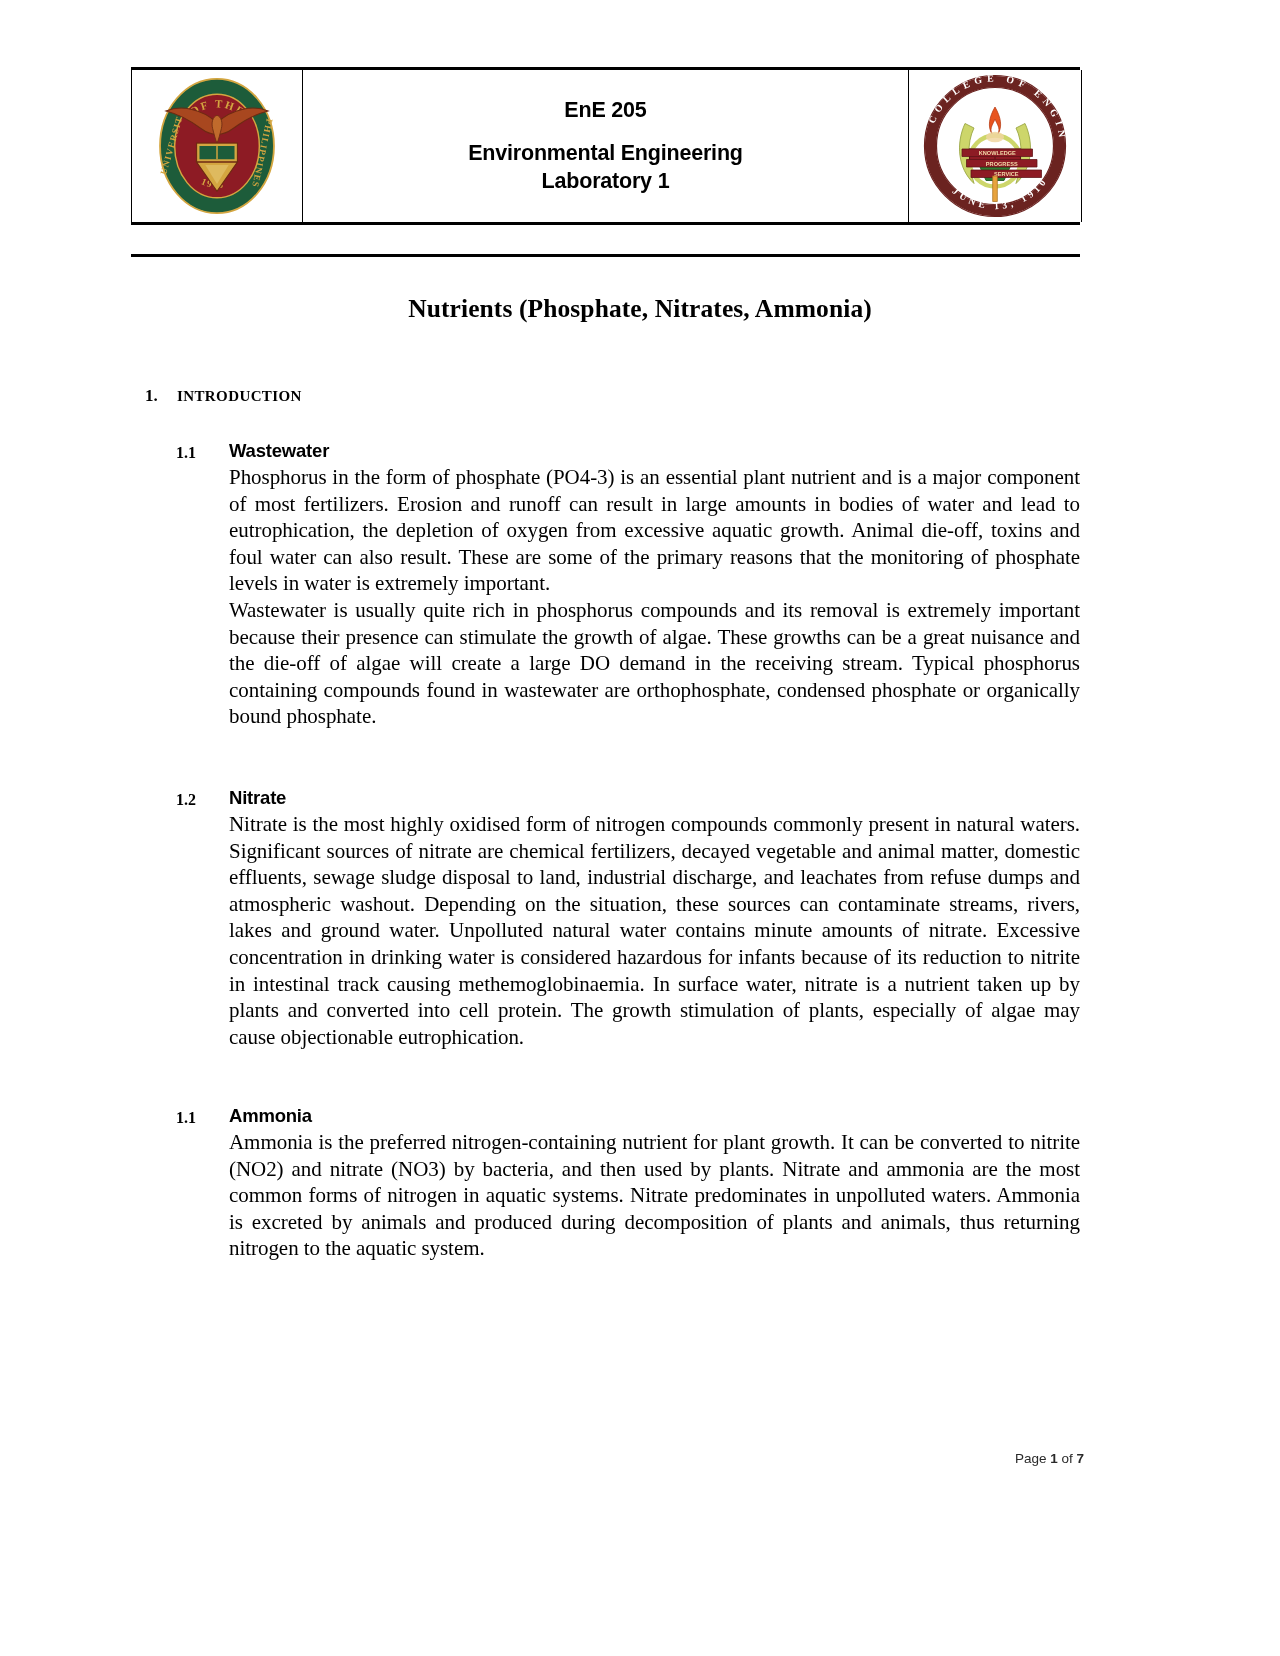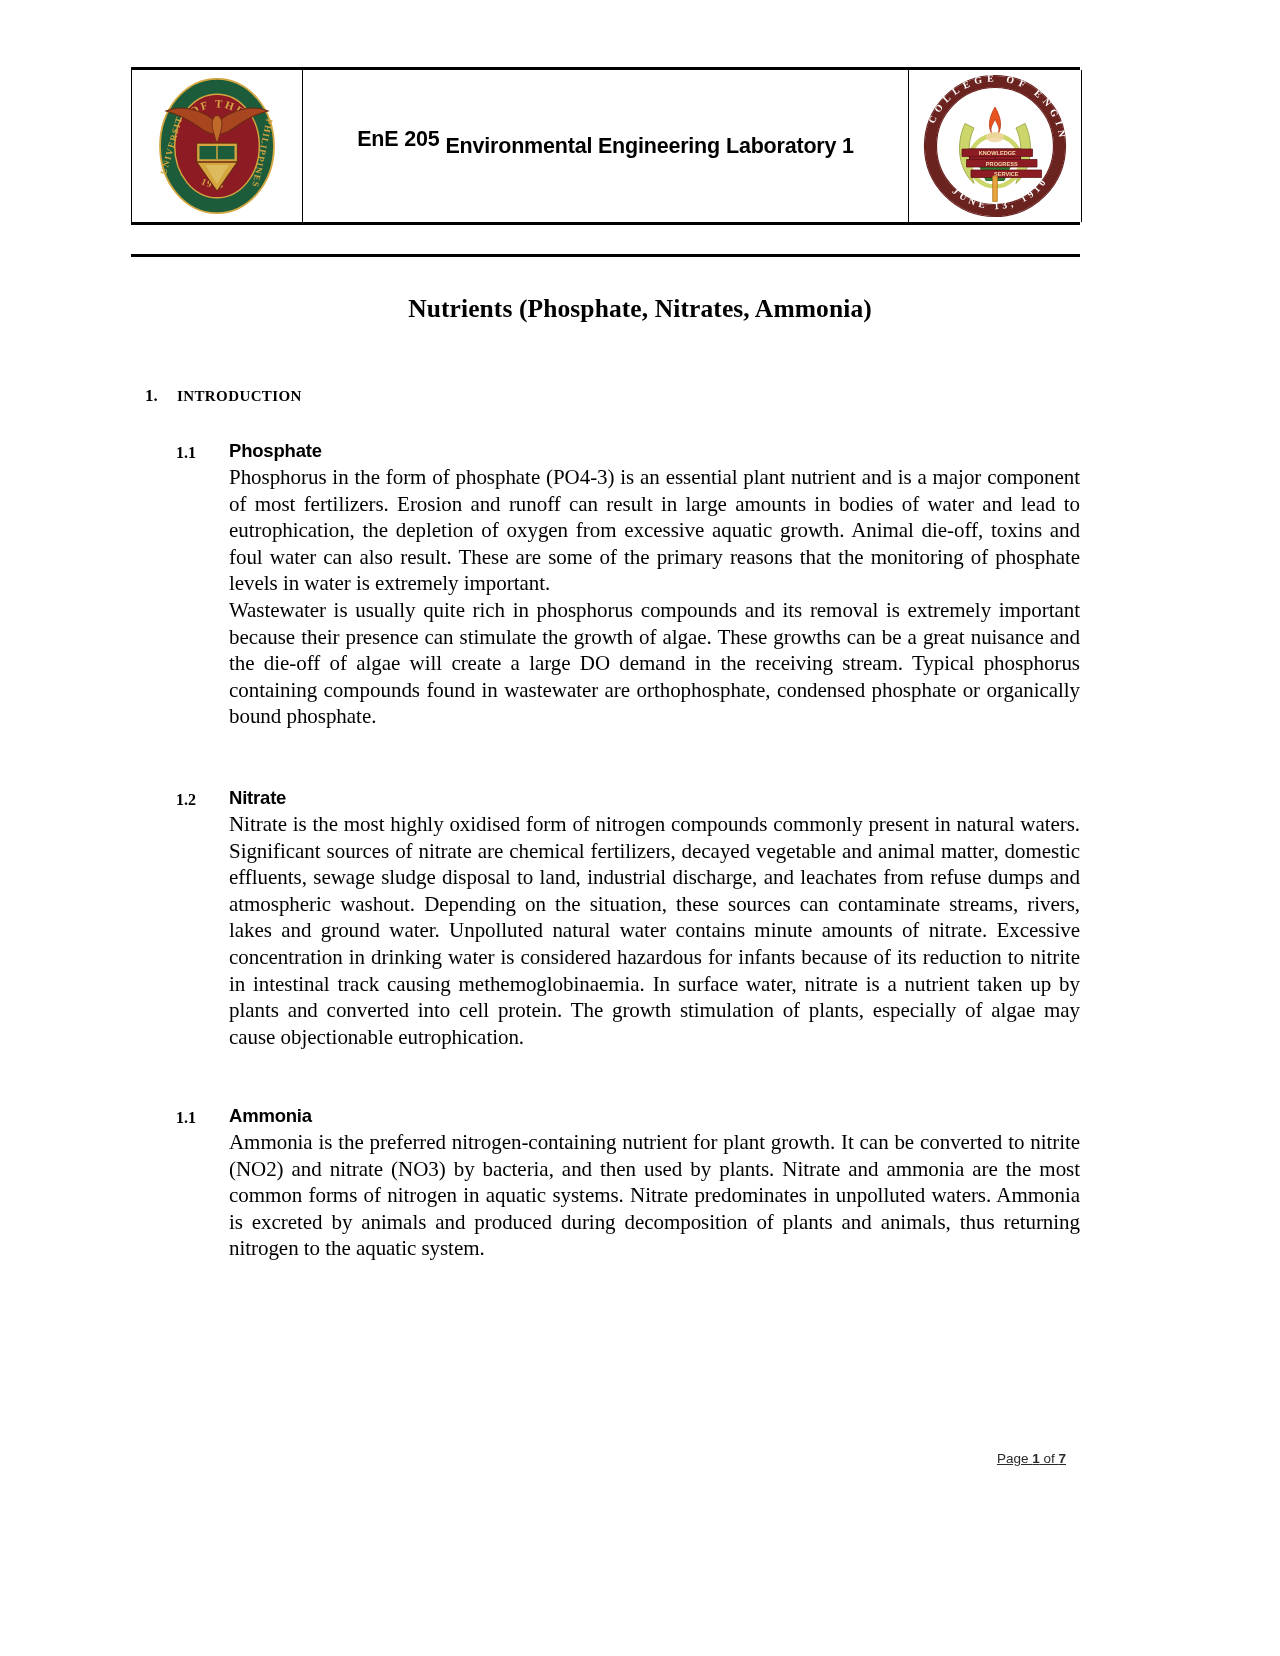--- a/index.html
+++ b/index.html
@@ -38,21 +38,21 @@
     align-items: stretch;
   }
   .header-cell-left {
     width: 170px;
     border-right: 1px solid #000;
     display: flex; align-items: center; justify-content: center;
   }
   .header-cell-mid {
     flex: 1;
     border-right: 1px solid #000;
-    display: flex; flex-direction: row;
+    display: flex; flex-direction: column;
     align-items: center; justify-content: center;
     gap: 6px;
   }
   .header-cell-right {
     width: 172px;
     display: flex; align-items: center; justify-content: center;
   }
   .hdr-line {
     font-family: "Liberation Sans", sans-serif;
     font-weight: bold;
@@ -167,26 +167,25 @@
     line-height: 26.6px;
     text-align: justify;
     text-justify: inter-word;
     margin: 0;
     letter-spacing: -0.05px;
   }
 
   
   .footer {
     position: absolute;
-    right: 214px;
+    right: 196px;
     top: 1451px;
     font-family: "Liberation Sans", sans-serif;
     font-size: 13.5px;
     color: #2a2a2a;
-    text-decoration: underline;
   }
   .footer b { font-weight: bold; }
 </style>
 </head>
 <body>
 
 <div class="page">
 
   <div class="header-rule-top"></div>
 
@@ -281,21 +280,21 @@
   </div>
 
   <div class="sec-h1">
     <span class="num">1.</span>
     <span class="txt">INTRODUCTION</span>
   </div>
 
   <div class="subsec" style="top:440px;">
     <div class="head">
       <span class="num">1.1</span>
-      <span class="ttl">Phosphate</span>
+      <span class="ttl">Wastewater</span>
     </div>
     <div class="body">
       <p class="para">Phosphorus in the form of phosphate (PO4-3) is an essential plant nutrient and is a major component of most fertilizers. Erosion and runoff can result in large amounts in bodies of water and lead to eutrophication, the depletion of oxygen from excessive aquatic growth. Animal die-off, toxins and foul water can also result. These are some of the primary reasons that the monitoring of phosphate levels in water is extremely important.</p>
       <p class="para">Wastewater is usually quite rich in phosphorus compounds and its removal is extremely important because their presence can stimulate the growth of algae. These growths can be a great nuisance and the die-off of algae will create a large DO demand in the receiving stream. Typical phosphorus containing compounds found in wastewater are orthophosphate, condensed phosphate or organically bound phosphate.</p>
     </div>
   </div>
 
   <div class="subsec" style="top:787px;">
     <div class="head">
       <span class="num">1.2</span>

